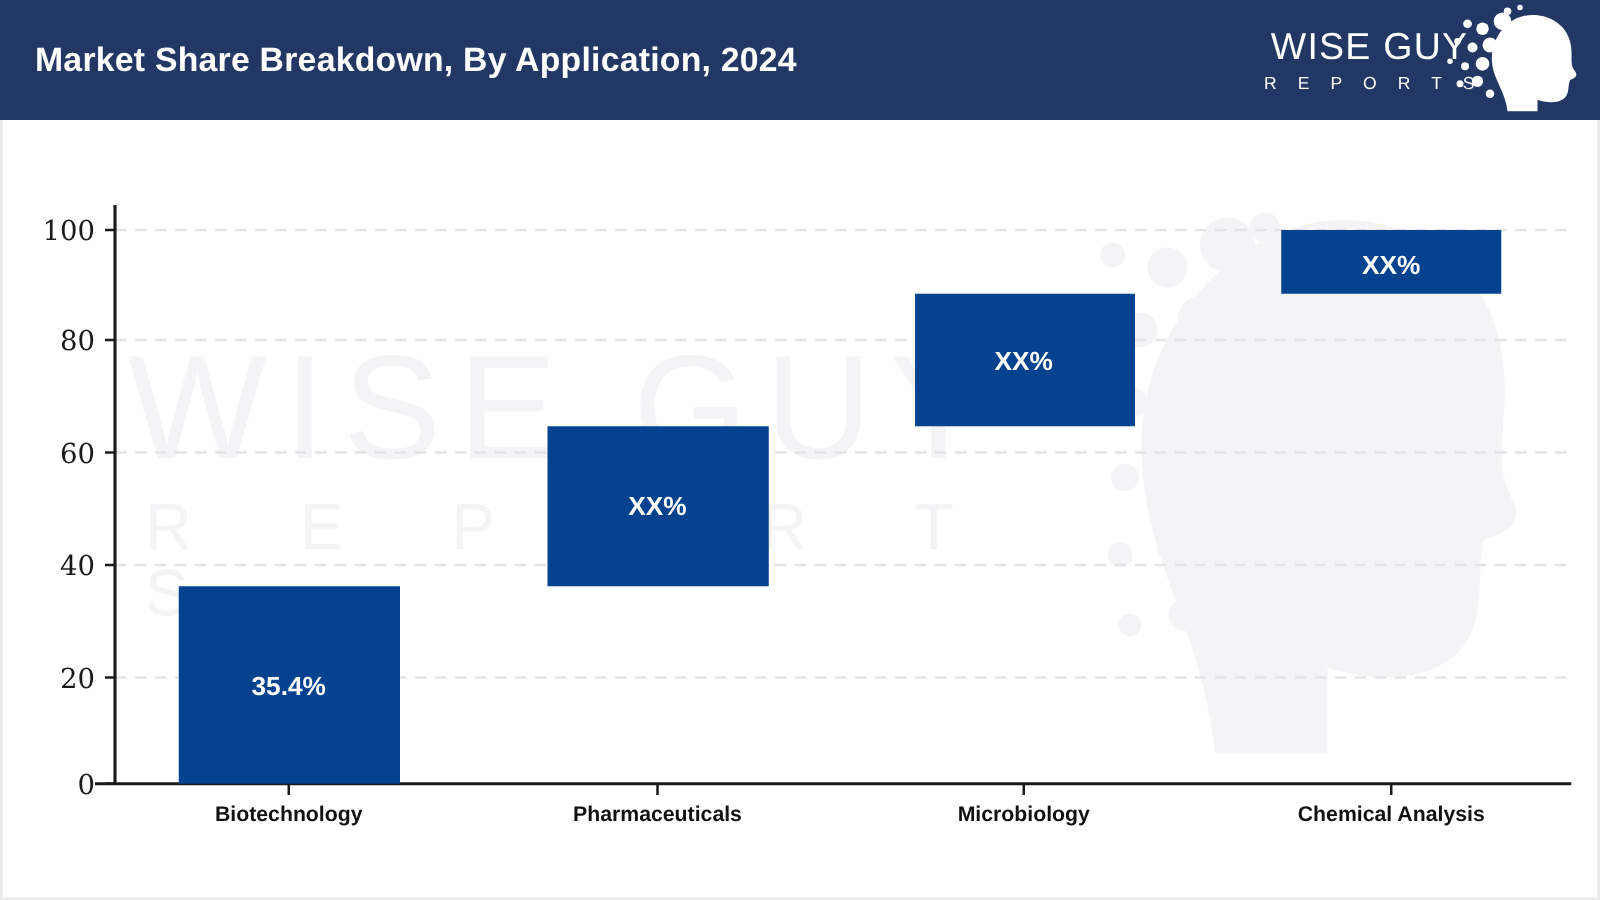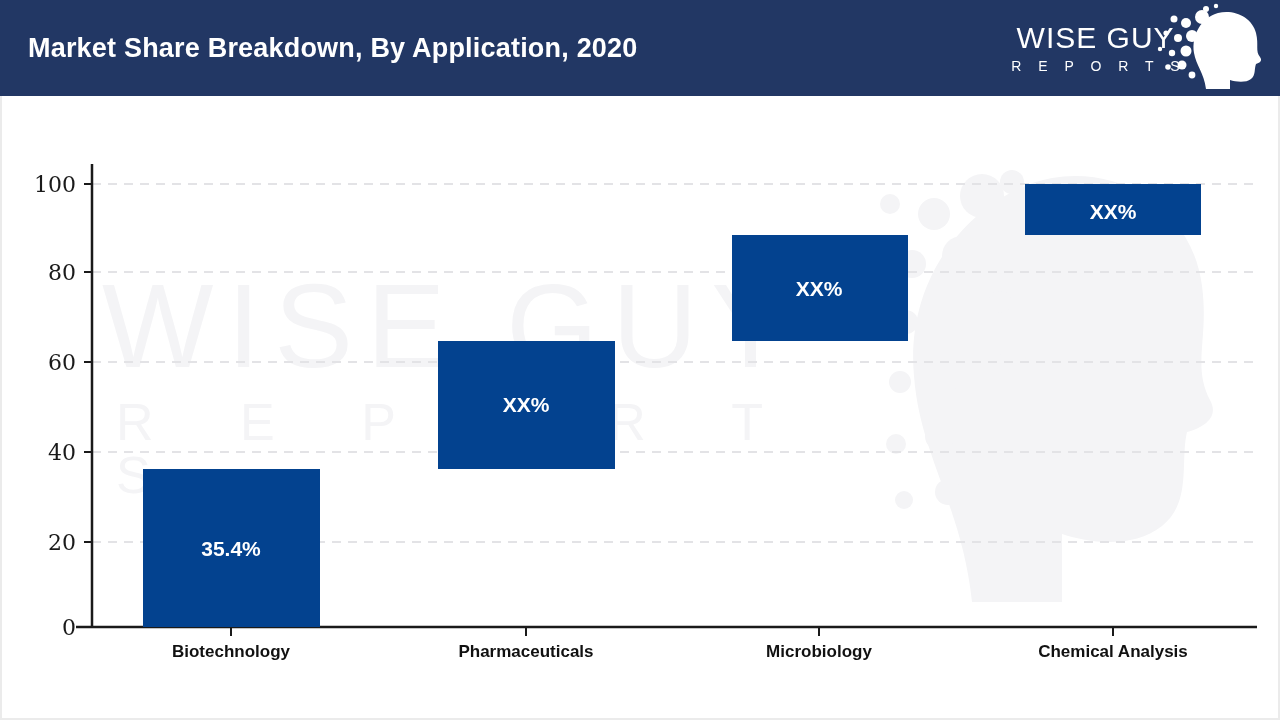--- a/index.html
+++ b/index.html
@@ -98,21 +98,21 @@
     font-weight:bold;
     fill:#ffffff;
   }
 </style>
 </head>
 <body>
 
 <div id="page">
 
   <div id="header">
-    <div id="chart-title">Market Share Breakdown, By Application, 2020</div>
+    <div id="chart-title">Market Share Breakdown, By Application, 2024</div>
 
     <div id="logo">
       <div id="logo-text">
         <div id="logo-word">WISE GUY</div>
         <div id="logo-sub">R E P O R T S</div>
       </div>
       <svg id="logo-head" width="120" height="90" viewBox="0 0 120 90">
         <g fill="#ffffff">
           <path d="M62 10 C78 6 96 14 100 30 C103 42 99 48 104 54 C107 58 103 60 100 61 C98 66 100 72 95 76 C90 80 80 79 74 77 L74 86 L50 86 C48 70 40 62 38 50 C35 32 46 14 62 10 Z"></path>
           <circle cx="46" cy="14" r="7"></circle>

